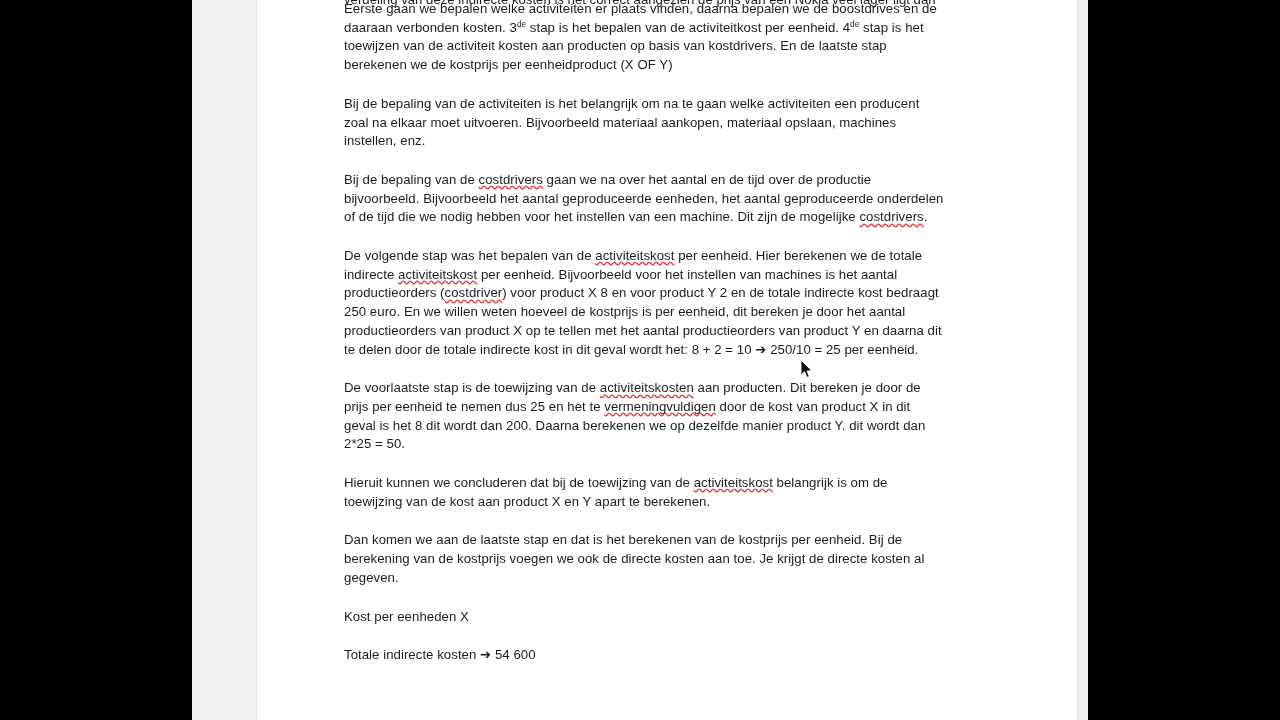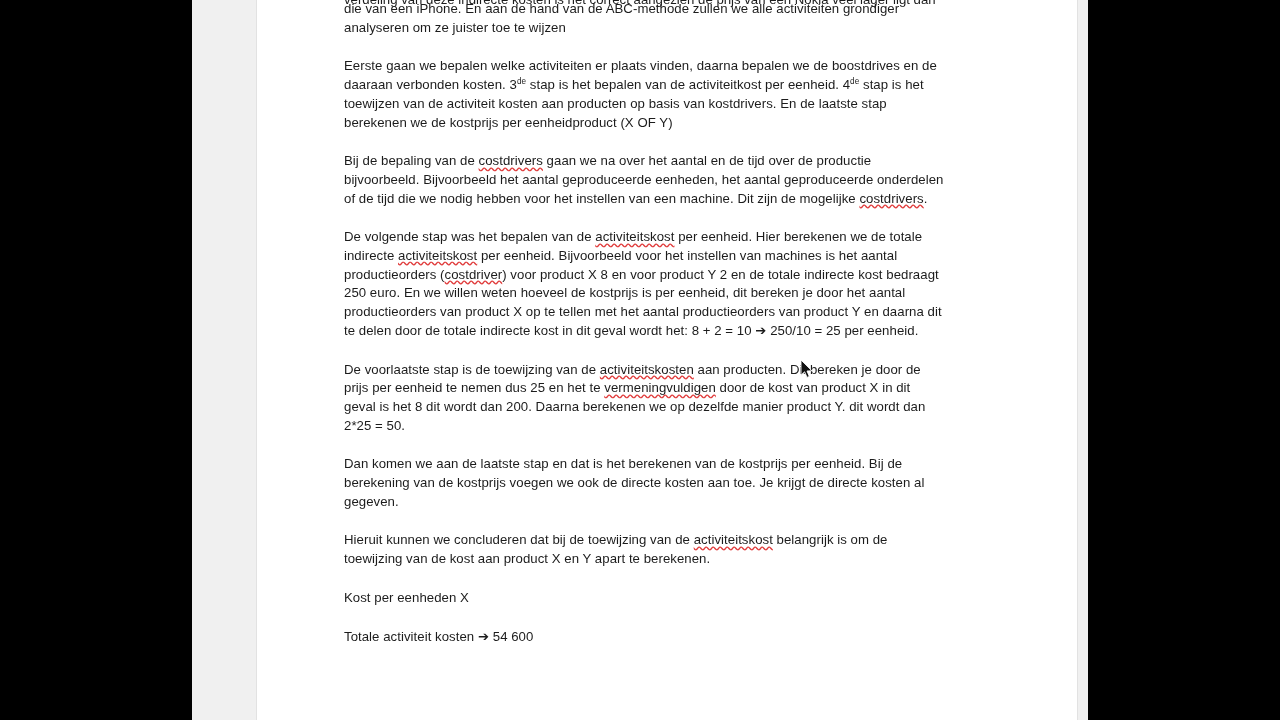--- a/index.html
+++ b/index.html
@@ -119,29 +119,29 @@
 </style>
 </head>
 <body>
 
 <div id="screen">
 
   <div id="workspace">
 
     <div id="page">
       <div id="page-body">
-          <p class="para"><span>die van een iPhone. En aan de hand van de ABC-methode zullen we alle activiteiten grondiger analyseren om ze juister toe te wijzen</span></p>
           <p class="para"><span>Eerste gaan we bepalen welke activiteiten er plaats vinden, daarna bepalen we de boostdrives en de daaraan verbonden kosten. 3</span><sup>de</sup><span> stap is het bepalen van de activiteitkost per eenheid. 4</span><sup>de</sup><span> stap is het toewijzen van de activiteit kosten aan producten op basis van kostdrivers. En de laatste stap berekenen we de kostprijs per eenheidproduct (X OF Y)</span></p>
+          <p class="para"><span>Bij de bepaling van de activiteiten is het belangrijk om na te gaan welke activiteiten een producent zoal na elkaar moet uitvoeren. Bijvoorbeeld materiaal aankopen, materiaal opslaan, machines instellen, enz.</span></p>
           <p class="para"><span>Bij de bepaling van de </span><span class="sp">costdrivers</span><span> gaan we na over het aantal en de tijd over de productie bijvoorbeeld. Bijvoorbeeld het aantal geproduceerde eenheden, het aantal geproduceerde onderdelen of de tijd die we nodig hebben voor het instellen van een machine. Dit zijn de mogelijke </span><span class="sp">costdrivers</span><span>.</span></p>
           <p class="para"><span>De volgende stap was het bepalen van de </span><span class="sp">activiteitskost</span><span> per eenheid. Hier berekenen we de totale indirecte </span><span class="sp">activiteitskost</span><span> per eenheid. Bijvoorbeeld voor het instellen van machines is het aantal productieorders (</span><span class="sp">costdriver</span><span>) voor product X 8 en voor product Y 2 en de totale indirecte kost bedraagt 250 euro. En we willen weten hoeveel de kostprijs is per eenheid, dit bereken je door het aantal productieorders van product X op te tellen met het aantal productieorders van product Y en daarna dit te delen door de totale indirecte kost in dit geval wordt het: 8 + 2 = 10 </span><span class="arrow">➔</span><span> 250/10 = 25 per eenheid.</span></p>
           <p class="para"><span>De voorlaatste stap is de toewijzing van de </span><span class="sp">activiteitskosten</span><span> aan producten. Dit bereken je door de prijs per eenheid te nemen dus 25 en het te </span><span class="sp">vermeningvuldigen</span><span> door de kost van product X in dit geval is het 8 dit wordt dan 200. Daarna berekenen we op dezelfde manier product Y. dit wordt dan 2*25 = 50.</span></p>
+          <p class="para"><span>Hieruit kunnen we concluderen dat bij de toewijzing van de </span><span class="sp">activiteitskost</span><span> belangrijk is om de toewijzing van de kost aan product X en Y apart te berekenen.</span></p>
           <p class="para"><span>Dan komen we aan de laatste stap en dat is het berekenen van de kostprijs per eenheid. Bij de berekening van de kostprijs voegen we ook de directe kosten aan toe. Je krijgt de directe kosten al gegeven.</span></p>
-          <p class="para"><span>Hieruit kunnen we concluderen dat bij de toewijzing van de </span><span class="sp">activiteitskost</span><span> belangrijk is om de toewijzing van de kost aan product X en Y apart te berekenen.</span></p>
           <p class="para"><span>Kost per eenheden X</span></p>
-          <p class="para"><span>Totale activiteit kosten </span><span class="arrow">➔</span><span> 54 600</span></p>
+          <p class="para"><span>Totale indirecte kosten </span><span class="arrow">➔</span><span> 54 600</span></p>
         </div>
     </div>
 
     <svg id="cursor" viewBox="0 0 14 20">
       <path d="M1,1 L1,16.2 L4.6,12.8 L7.0,18.4 L9.3,17.4 L7.0,12.0 L11.9,11.8 Z" fill="#111111" stroke="#ffffff" stroke-width="0.9"></path>
     </svg>
   </div>
 
   <div class="letterbox left"></div>
   <div class="letterbox right"></div>

